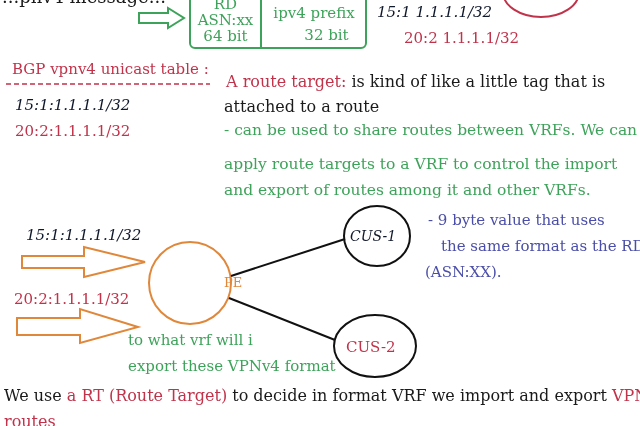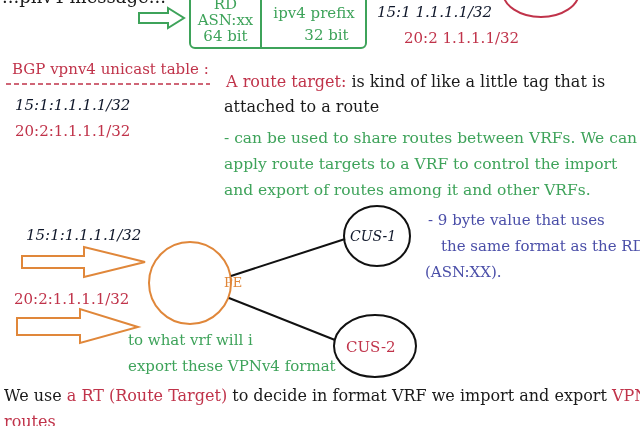--- a/index.html
+++ b/index.html
@@ -68,21 +68,21 @@
 <div class="t red" style="left:12px; top:62px; font-size:15px;">BGP vpnv4 unicast table :</div>
 <div class="t blue" style="left:15px; top:98px; font-size:15px;">15:1:1.1.1.1/32</div>
 <div class="t red" style="left:15px; top:124px; font-size:15px;">20:2:1.1.1.1/32</div>
 
 <div class="t" style="left:226px; top:74px; font-size:16px;">
   <span class="red">A route target:</span>
   <span class="blk">is kind of like a little tag that is</span>
 </div>
 <div class="t blk" style="left:224px; top:99px; font-size:16px;">attached to a route</div>
 
-<div class="t green" style="left:224px; top:131px; font-size:15.5px;">- can be used to share routes between VRFs. We can</div>
+<div class="t green" style="left:224px; top:123px; font-size:15.5px;">- can be used to share routes between VRFs. We can</div>
 <div class="t green" style="left:224px; top:157px; font-size:15.5px;">apply route targets to a VRF to control the import</div>
 <div class="t green" style="left:224px; top:183px; font-size:15.5px;">and export of routes among it and other VRFs.</div>
 
 <div class="t purple" style="left:428px; top:213px; font-size:15px;">- 9 byte value that uses</div>
 <div class="t purple" style="left:425px; top:239px; font-size:15px;margin-left:16px;">the same format as the RD</div>
 <div class="t purple" style="left:425px; top:265px; font-size:15px;">(ASN:XX).</div>
 
 <div class="t blue" style="left:26px; top:228px; font-size:15px;">15:1:1.1.1.1/32</div>
 <div class="t red" style="left:14px; top:292px; font-size:15px;">20:2:1.1.1.1/32</div>
 <div class="t orange" style="left:176px; top:276px; font-size:13px;margin-left:48px;">PE</div>

